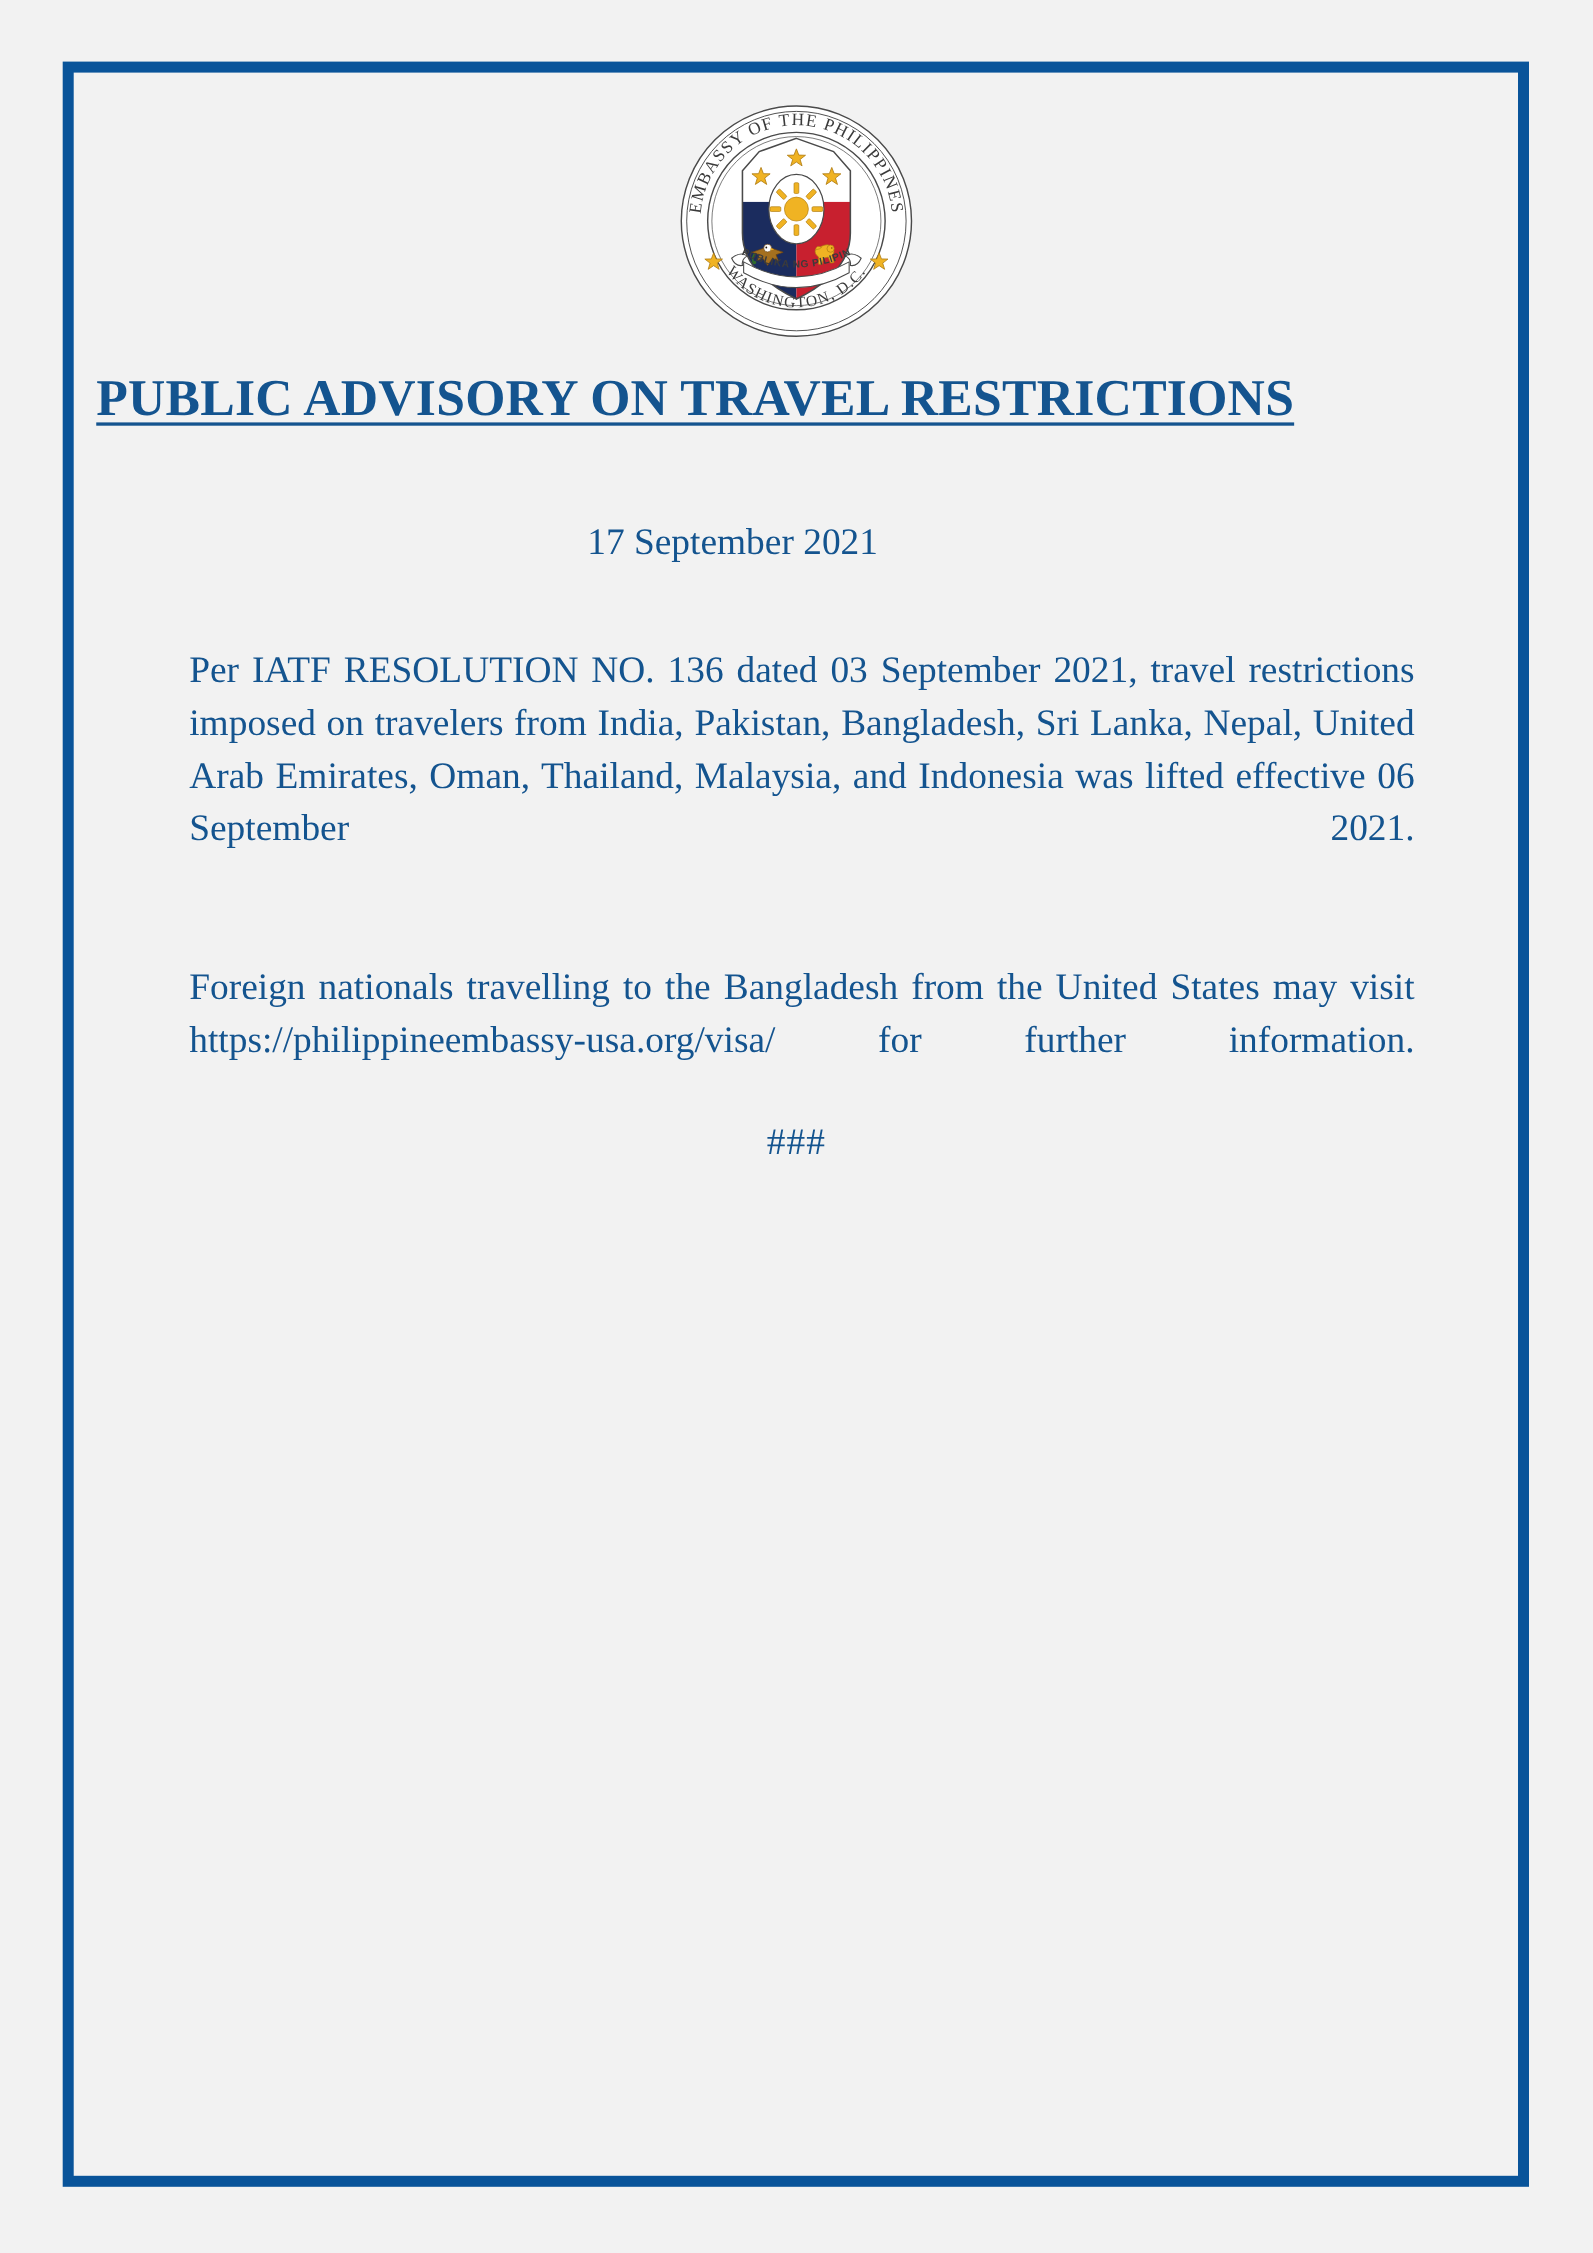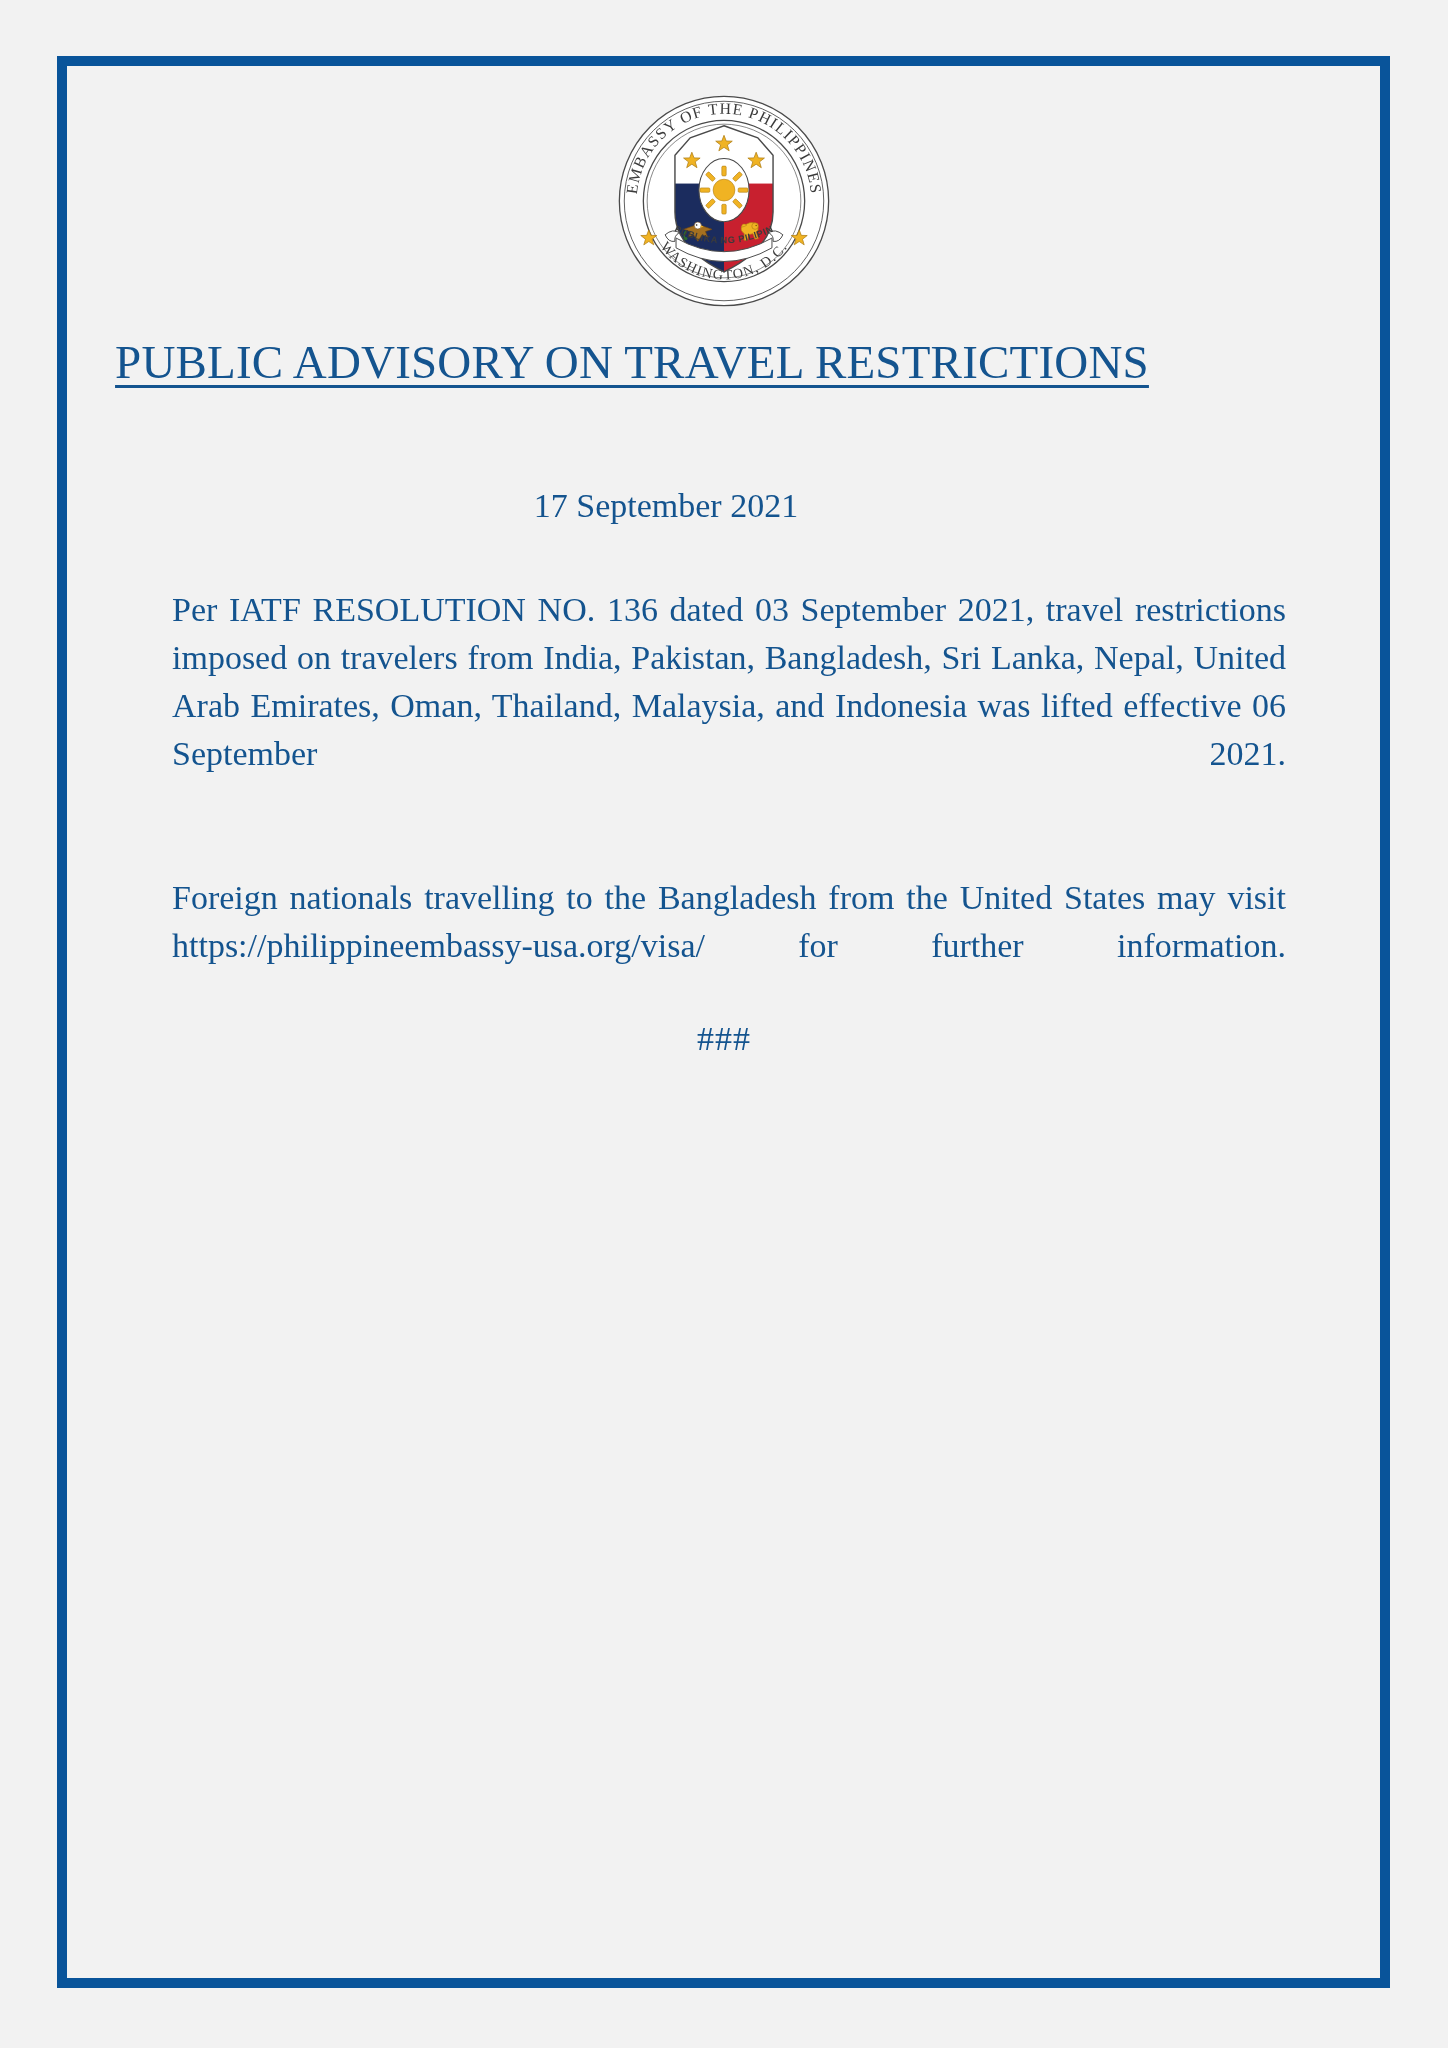--- a/index.html
+++ b/index.html
@@ -53,39 +53,38 @@
   #title {
     position: absolute;
     left: 0;
     top: 333px;
     width: 1264px;
     text-align: center;
     font-size: 47px;
     line-height: 58px;
     letter-spacing: 0.2px;
     color: #14548f;
-    font-weight: 400;
+    font-weight: 700;
   }
   #title .ul {
     text-decoration: underline;
     text-decoration-thickness: 3px;
     text-underline-offset: 7px;
   }
 
   
   #doc-date {
     position: absolute;
     left: 0;
     top: 472px;
     width: 1332px;
     text-align: center;
     font-size: 34px;
     line-height: 44px;
     color: #14548f;
-    margin-top: 12px;
   }
 
   
   #body-copy {
     position: absolute;
     left: 172px;
     top: 586px;
     width: 1118px;
     color: #14548f;
     font-size: 34px;

